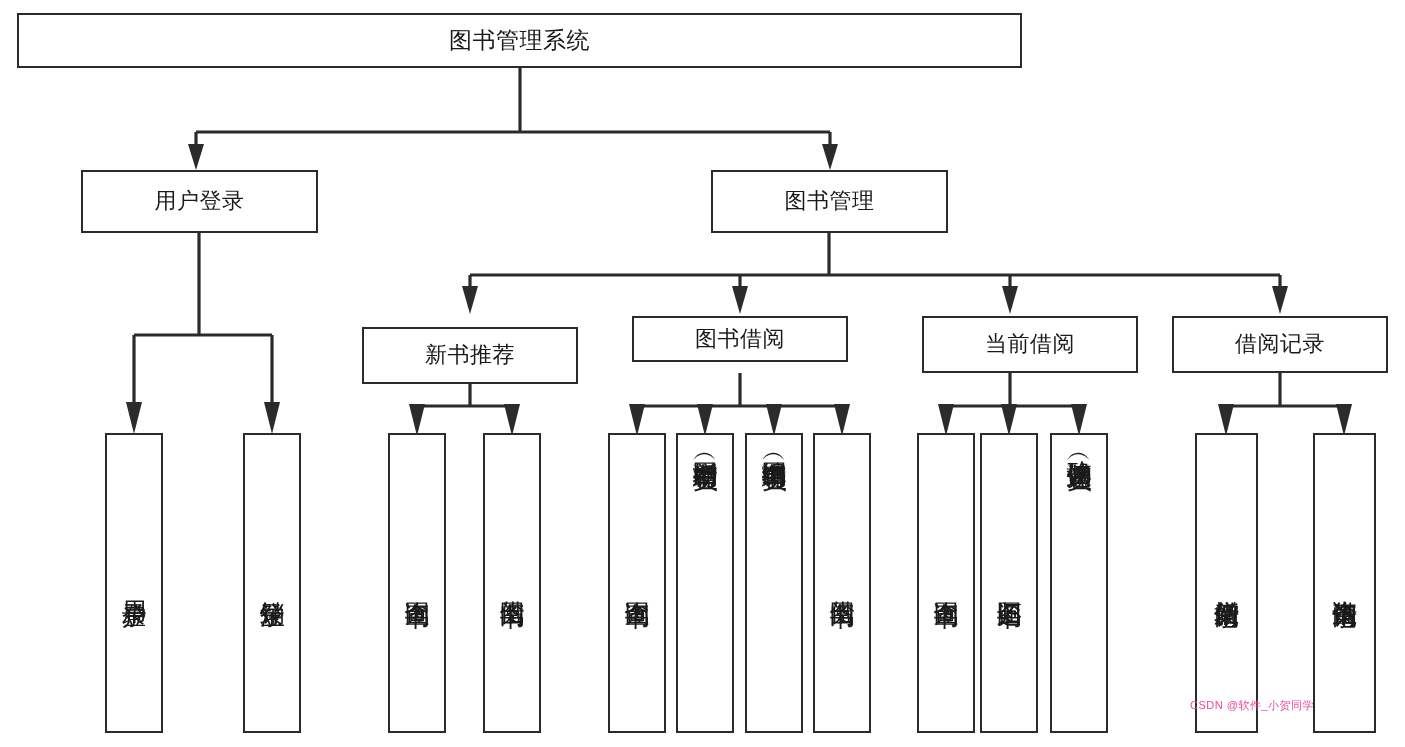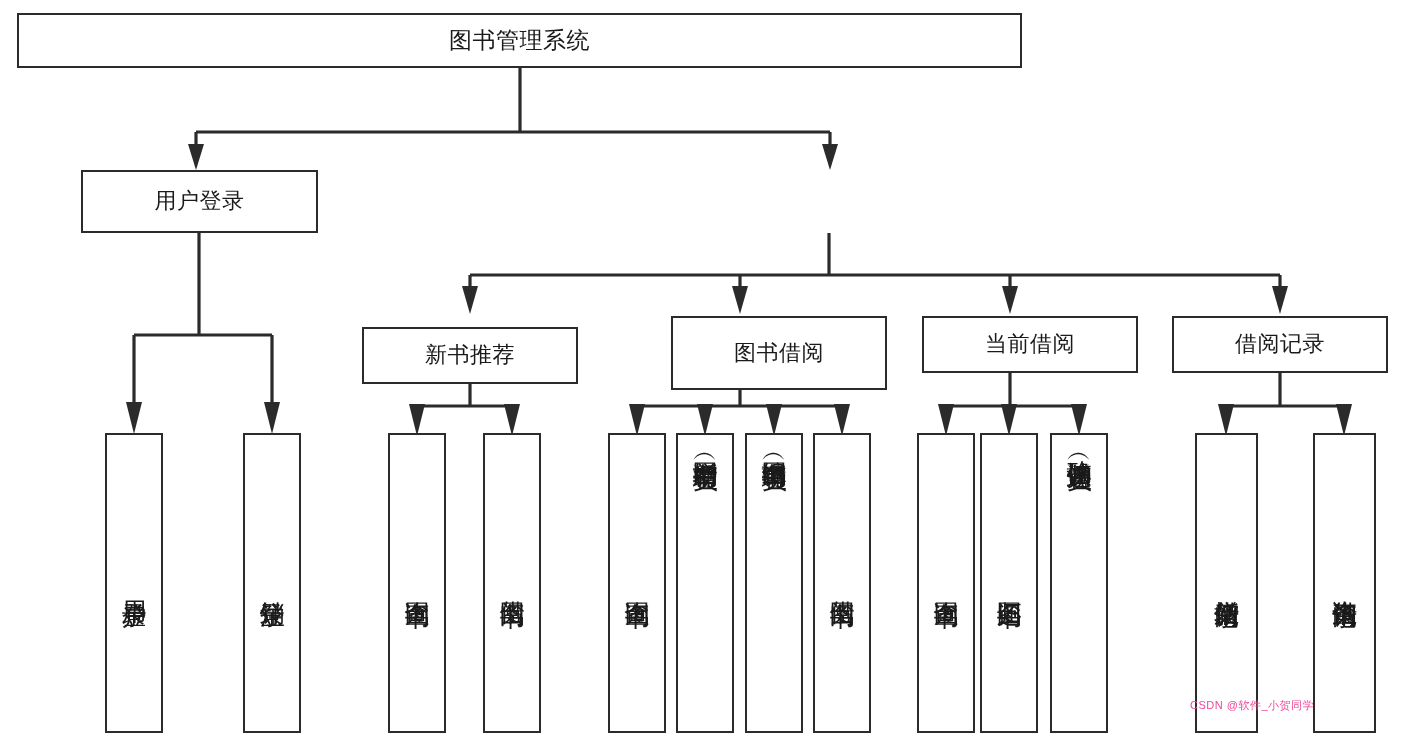--- a/index.html
+++ b/index.html
@@ -159,26 +159,29 @@
   </svg>
 
   <div class="node horizontal root" style="left:17px; top:13px; width:1005px; height:55px;">
     <span class="node-label">图书管理系统</span>
   </div>
 
   <div class="node horizontal" style="left:81px; top:170px; width:237px; height:63px;">
     <span class="node-label">用户登录</span>
   </div>
 
+  <div class="node horizontal" style="left:711px; top:170px; width:237px; height:63px;">
+    <span class="node-label">图书管理</span>
+  </div>
 
   <div class="node horizontal" style="left:362px; top:327px; width:216px; height:57px;">
     <span class="node-label">新书推荐</span>
   </div>
 
-  <div class="node horizontal" style="left:632px; top:316px; width:216px; height:74px;margin-left:39px;">
+  <div class="node horizontal" style="left:632px; top:316px; width:216px; height:46px;">
     <span class="node-label">图书借阅</span>
   </div>
 
   <div class="node horizontal" style="left:922px; top:316px; width:216px; height:57px;">
     <span class="node-label">当前借阅</span>
   </div>
 
   <div class="node horizontal" style="left:1172px; top:316px; width:216px; height:57px;">
     <span class="node-label">借阅记录</span>
   </div>

